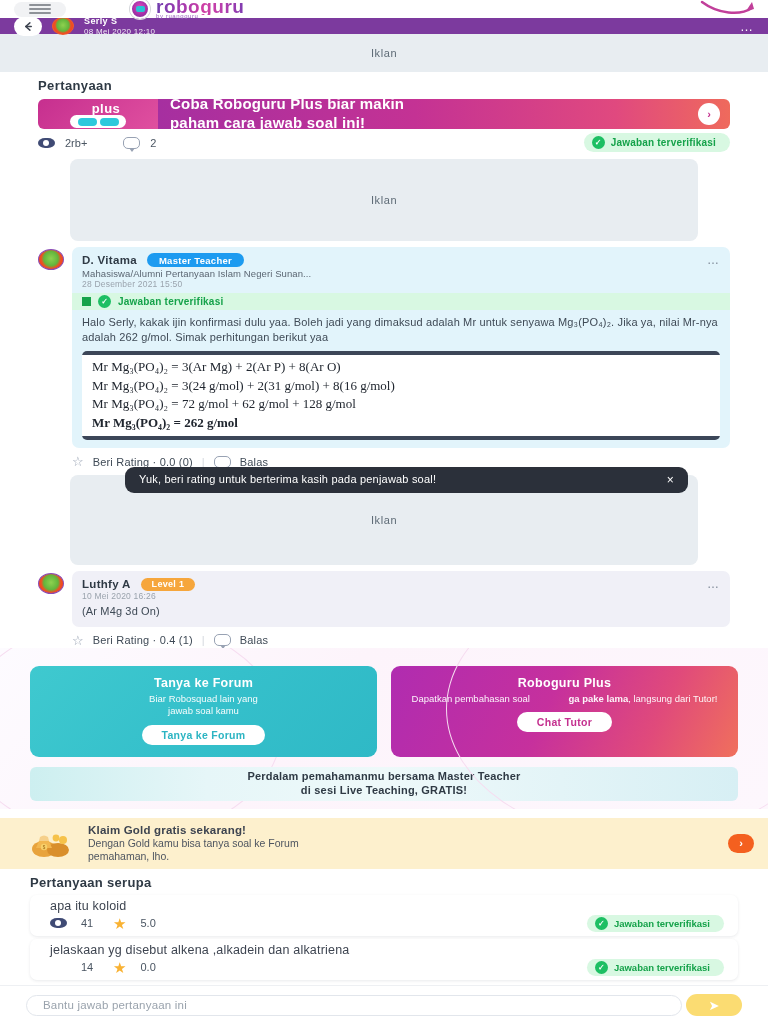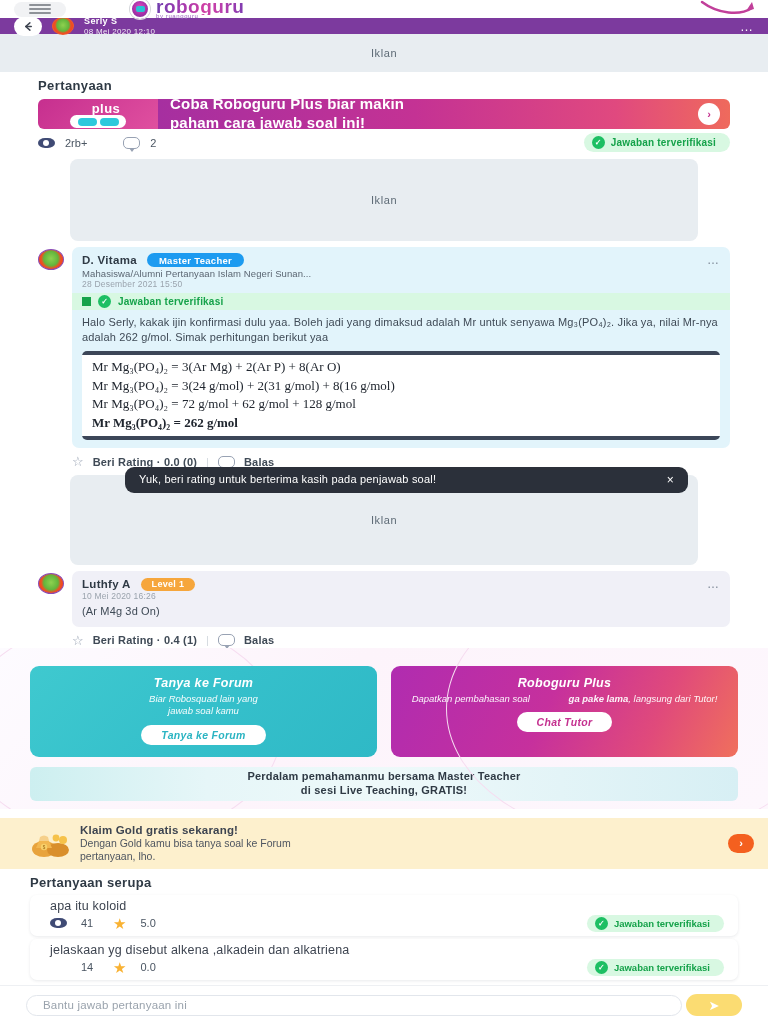--- a/index.html
+++ b/index.html
@@ -148,21 +148,21 @@
   .formula-box {
     margin-top:6px; background:#3c4658; border-radius:5px; padding:4px 0;
   }
   .formula-inner { background:#fff; padding:3px 10px; }
   .formula-inner div { font-size:13px; color:#20262f; line-height:1.45; font-family:"Liberation Serif", serif; }
   .formula-inner div.bold { font-weight:bold; }
 
   .rate-row { display:flex; align-items:center; gap:9px; padding-left:72px; margin-top:6px; font-size:11px; color:#3f4a56; }
   .rate-row .star { color:#98a2b3; font-size:13px; }
   .rate-row .sep { color:#d3d8de; }
-  .rate-label { font-weight:bold; letter-spacing:.2px; }
+  .rate-label { font-weight:normal; letter-spacing:.2px; }
 
   .toast {
     position:absolute; left:125px; right:80px; background:#2b303a; color:#fff;
     border-radius:9px; padding:6px 34px 6px 14px; font-size:11px; line-height:1.25; letter-spacing:.2px;
   }
   .toast .x { position:absolute; right:14px; top:50%; transform:translateY(-50%); font-size:12px; }
 
   
   .promo-wrap {
     background: linear-gradient(135deg,#fdfbff 0%,#fdf4fb 40%,#fdf7fd 100%);
@@ -171,21 +171,21 @@
   .promo-wrap::before {
     content:""; position:absolute; left:-40px; top:-30px; width:320px; height:220px;
     border:1px solid #f6dcf0; border-radius:50%;
   }
   .promo-wrap::after {
     content:""; position:absolute; right:-60px; top:-70px; width:380px; height:260px;
     border:1px solid #f6dcf0; border-radius:50%;
   }
   .promo-title { text-align:center; font-size:14px; font-weight:bold; color:#39424e;
      letter-spacing:.3px; position:relative; }
-  .cta-row { display:flex; gap:14px; padding: 8px 30px 0 30px; position:relative;font-style:italic; }
+  .cta-row { display:flex; gap:14px; padding: 8px 30px 0 30px; position:relative; }
   .cta {
     flex:1; border-radius:9px; padding:10px 12px 12px 12px; color:#fff; text-align:center;
     display:flex; flex-direction:column; align-items:center; justify-content:flex-start;
     position:relative; overflow:hidden; min-height:66px;
   }
   .cta.forum { background: linear-gradient(135deg,#3fc9cf 0%,#35c0cb 50%,#2fb9c6 100%); }
   .cta.plus { background: linear-gradient(115deg,#b02cb0 0%,#c6309d 45%,#e04a7b 75%,#f0705c 100%); }
   .cta h4 { font-size:12.5px; font-weight:bold; letter-spacing:.3px; }
   .cta p { font-size:9.5px; line-height:1.3; margin-top:3px; opacity:.95; }
   .cta p b { font-weight:bold;margin-left:36px; }
@@ -198,21 +198,21 @@
 
   .live-banner {
     margin: 10px 30px 0 30px; border-radius:6px; height:34px;
     background: linear-gradient(90deg,#cdeff0 0%,#e6f6f8 25%,#eef9fa 50%,#e3f4f7 75%,#d7eff4 100%);
     display:flex; align-items:center; justify-content:center; text-align:center; position:relative;
   }
   .live-banner span { font-size:11px; font-weight:bold; color:#2f3a45; line-height:1.25; letter-spacing:.2px; }
 
   
   .gold {
-    background:#fdf0cd; display:flex; align-items:center; gap:8px;
+    background:#fdf0cd; display:flex; align-items:center; gap:16px;
     padding:6px 14px 6px 30px; margin-top:9px; position:relative;
   }
   .gold-icon { width:42px;height:30px; flex:none; }
   .gold-txt h5 { font-size:11.5px; font-weight:bold; color:#3d4450; letter-spacing:.2px; }
   .gold-txt p { font-size:10.5px; color:#4e5560; line-height:1.25; margin-top:1px; }
   .gold-arrow {
     margin-left:auto; width:26px;height:19px;border-radius:10px;background:#f4601f;
     display:flex;align-items:center;justify-content:center;color:#fff;font-size:11px;font-weight:bold;
   }
 
@@ -426,21 +426,21 @@
       <path d="M10 9 Q14 6 18 9 L19 13 L9 13 Z" fill="#f6d08a"></path>
       <circle cx="14" cy="19" r="3.2" fill="#f7d06a"></circle>
       <text x="14" y="21" font-size="4.5" text-anchor="middle" fill="#a06a16" font-family="Liberation Sans">$</text>
       <circle cx="33" cy="12" r="4" fill="#f6c24a"></circle>
       <circle cx="26" cy="10" r="3.4" fill="#f6c24a"></circle>
     </svg>
     <div class="gold-txt">
       <h5>Klaim Gold gratis sekarang!</h5>
       <p>
         <span>Dengan Gold kamu bisa tanya soal ke Forum</span><br>
-        <span>pertanyaan, lho.</span>
+        <span>pemahaman, lho.</span>
       </p>
     </div>
     <div class="gold-arrow">›</div>
   </div>
 
   <div class="sim-head">Pertanyaan serupa</div>
 
   <div class="sim-item">
     <div class="sim-q">apa itu koloid</div>
     <div class="sim-meta">

